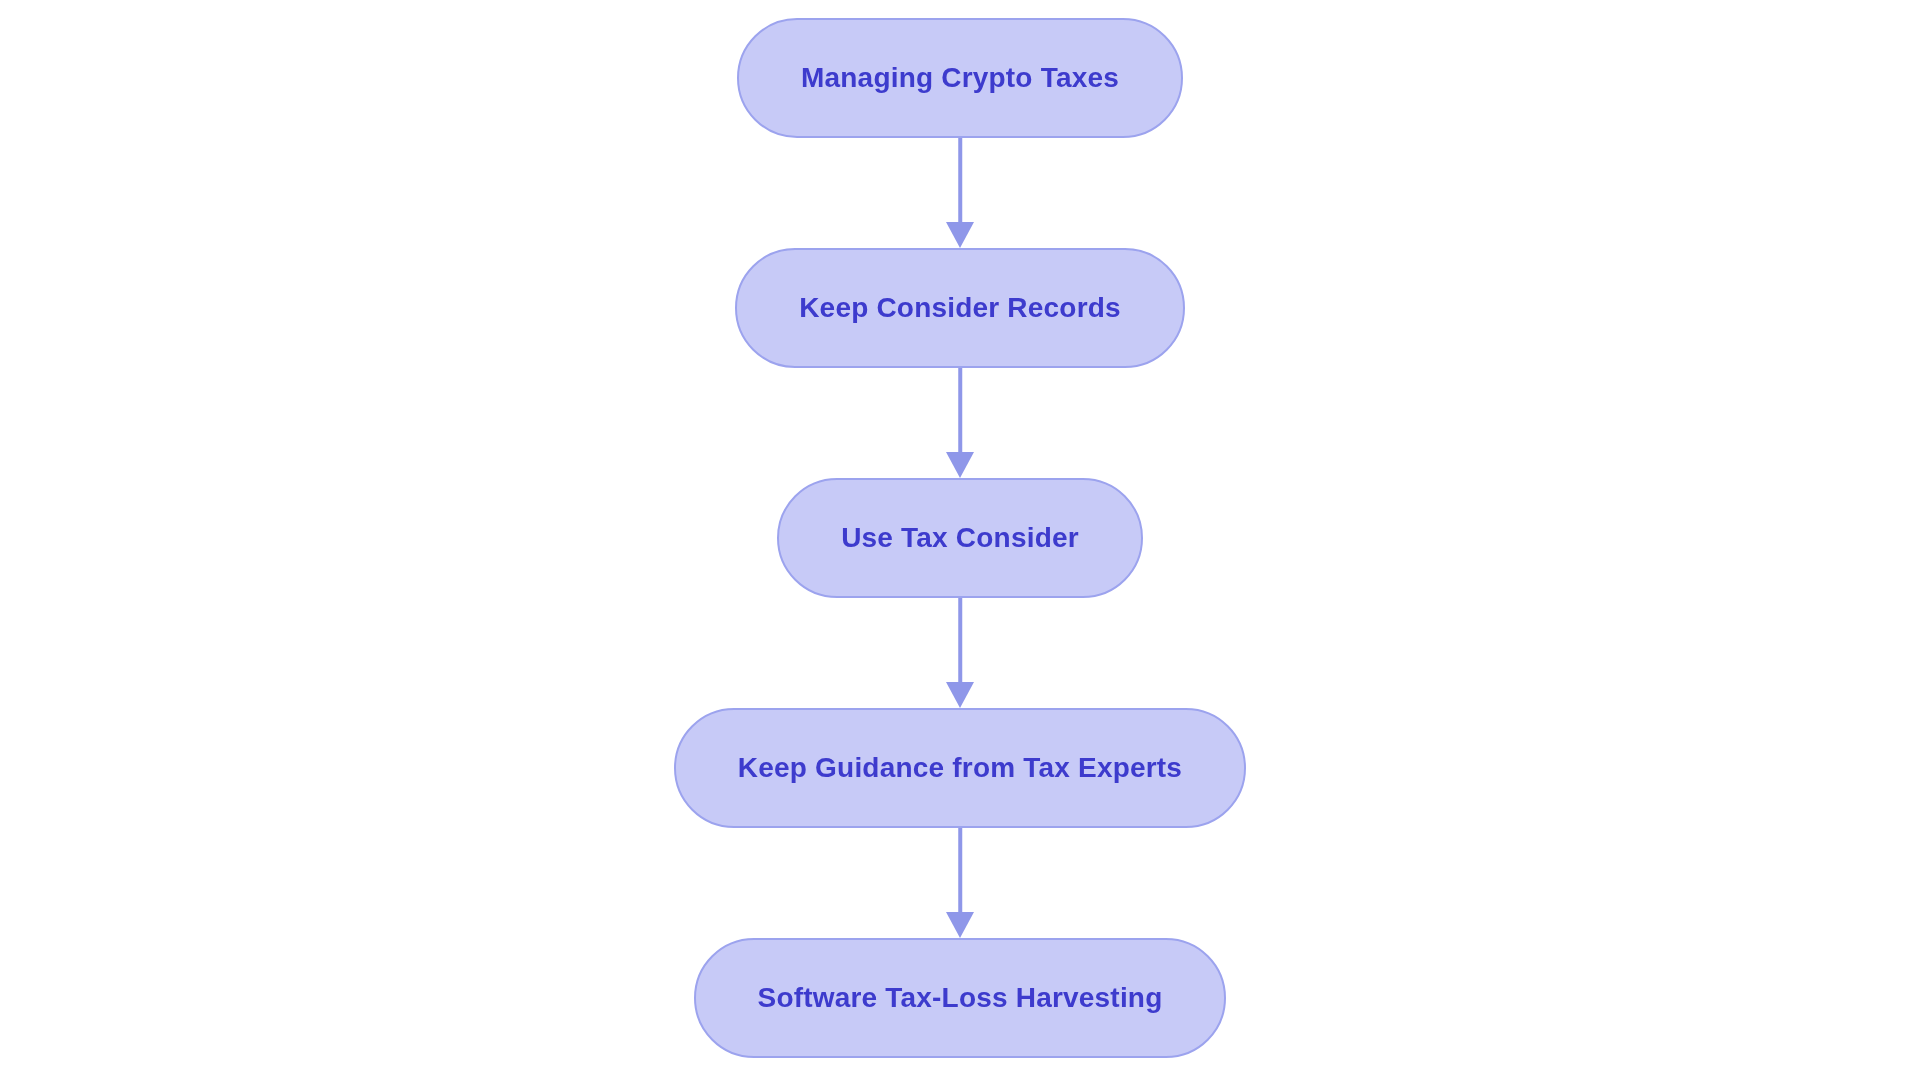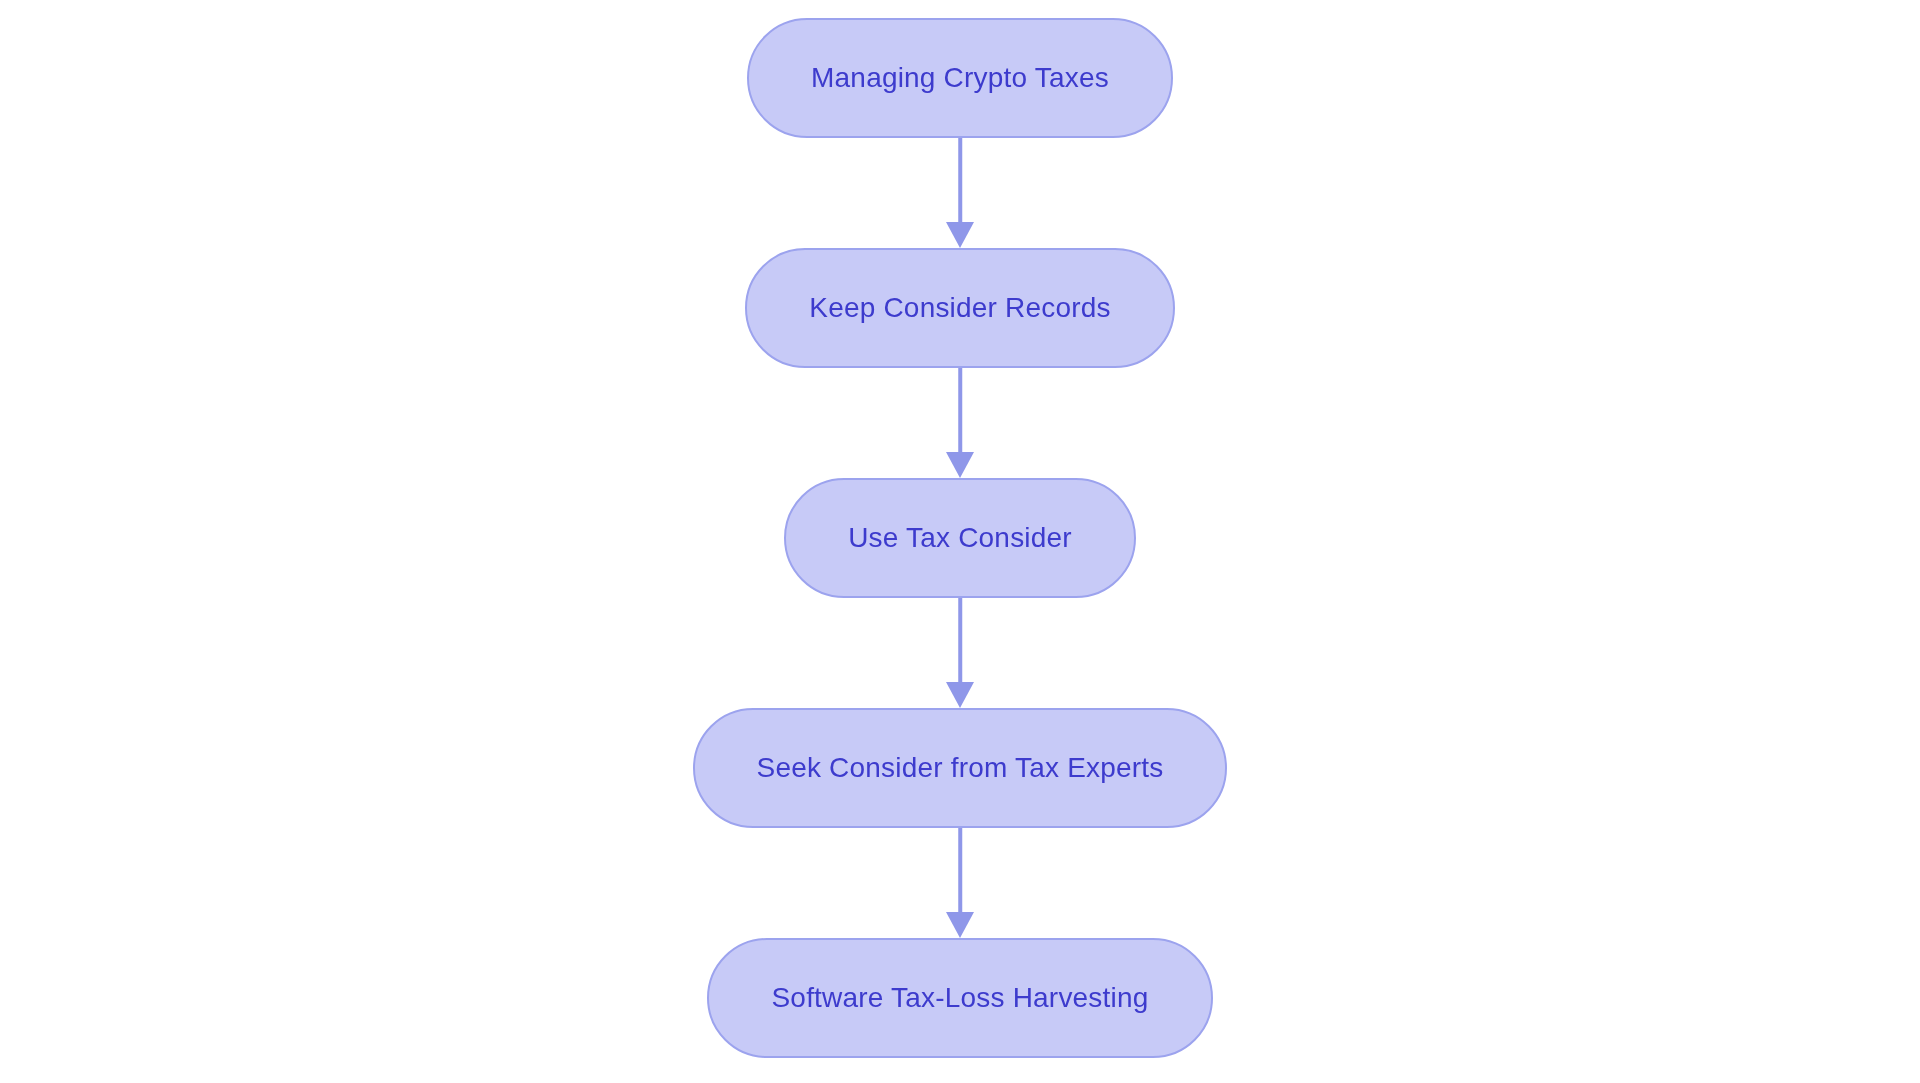--- a/index.html
+++ b/index.html
@@ -34,21 +34,21 @@
     background: var(--node-fill);
     border: 2px solid var(--node-border);
     display: flex;
     align-items: center;
     justify-content: center;
     flex: 0 0 auto;
   }
   .node-label {
     color: var(--node-text);
     font-size: 28px;
-    font-weight: 400;
+    font-weight: 700;
     letter-spacing: 0.2px;
     white-space: nowrap;
     text-align: right;
   }
   .arrow {
     position: relative;
     width: 40px;
     height: 110px;
     flex: 0 0 auto;
   }
@@ -99,21 +99,21 @@
   <div class="node">
     <span class="node-label">Use Tax Consider</span>
   </div>
 
   <div class="arrow">
     <div class="arrow-line"></div>
     <div class="arrow-head"></div>
   </div>
 
   <div class="node">
-    <span class="node-label">Seek Consider from Tax Experts</span>
+    <span class="node-label">Keep Guidance from Tax Experts</span>
   </div>
 
   <div class="arrow">
     <div class="arrow-line"></div>
     <div class="arrow-head"></div>
   </div>
 
   <div class="node">
     <span class="node-label">Software Tax-Loss Harvesting</span>
   </div>

